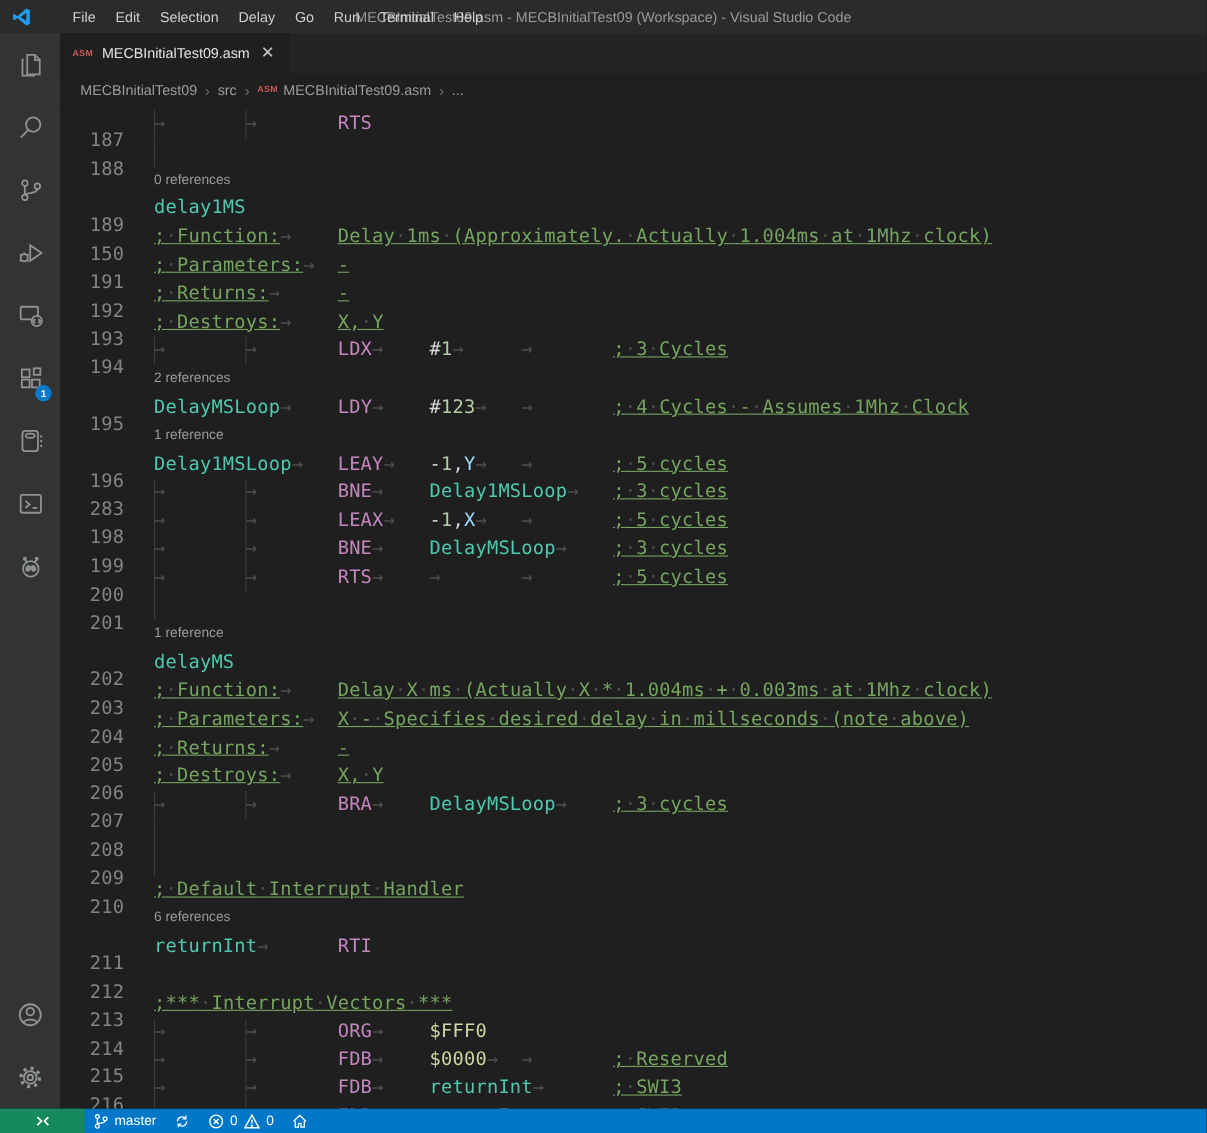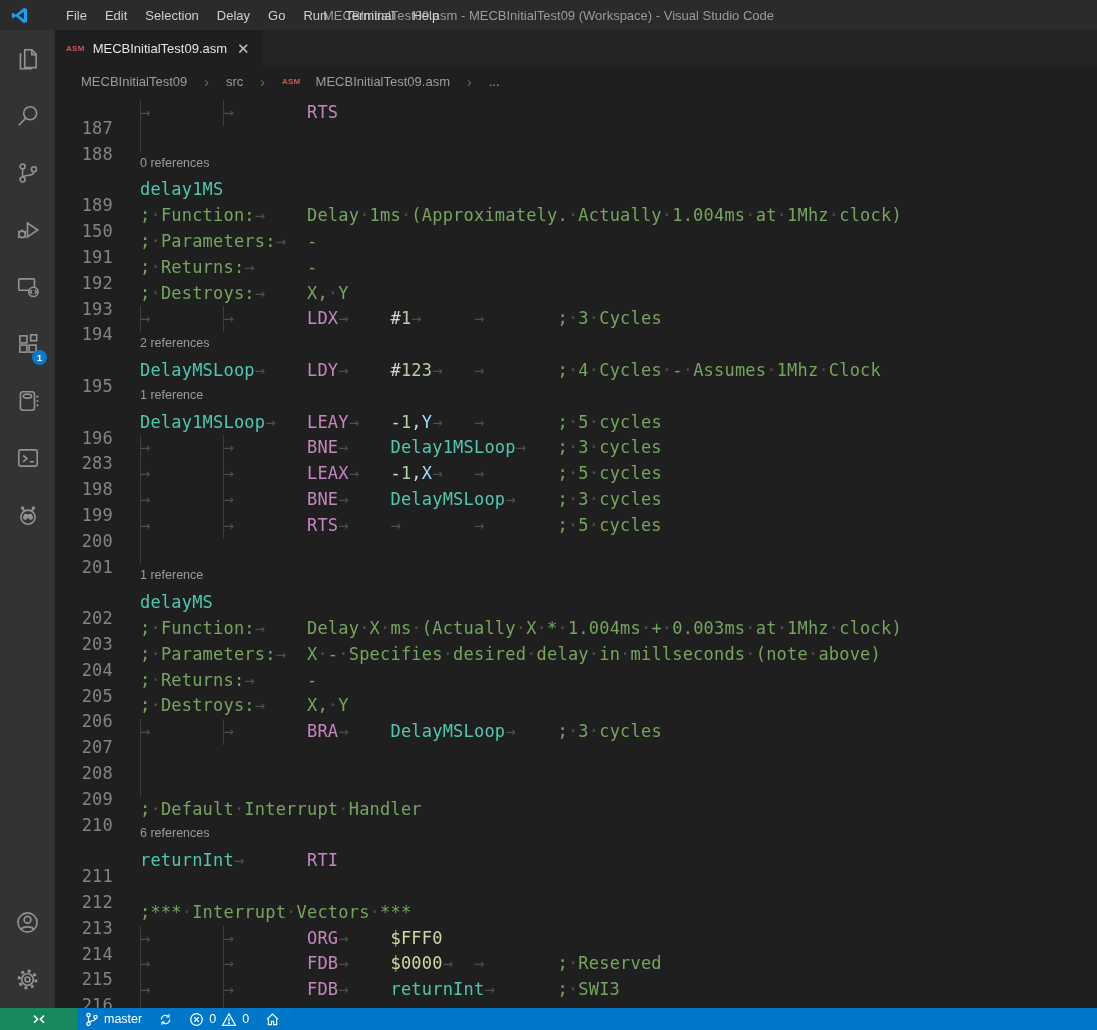--- a/index.html
+++ b/index.html
@@ -30,34 +30,34 @@
   .spacer { flex:1; }
 
   
   .editorcol { flex:1; display:flex; flex-direction:column; min-width:0; }
   .tabstrip { height:37px; background:#242425; display:flex; flex:none; }
   .tab { background:#1f1f1f; display:flex; align-items:center; padding:0 11px; gap:8px; }
   .tab-label { color:#e4e4e4; font-size:13px; }
   .asmbadge { color:#c75a55; font-weight:bold; font-size:8px; letter-spacing:.3px; }
   .close { color:#c5c5c5; font-size:15px; line-height:1; padding:1px 2px; }
   .breadcrumbs { height:29px; background:#1f1f1f; display:flex; align-items:center;
-    padding-left:26px; gap:15px; color:#9d9d9d; font-size:13px; flex:none; }
+    padding-left:18px; gap:5px; color:#9d9d9d; font-size:13px; flex:none; }
   .chev { color:#6d6d6d; font-size:14px; margin:0 2px; }
 
   
   .codearea { flex:1; overflow:hidden; background:#1f1f1f; padding-top:4px;
     font-family:"DejaVu Sans Mono", monospace; font-size:17px; letter-spacing:.2px;
     line-height:25.8px; }
   .row { display:flex; height:25.8px; }
   .ln { width:85px; flex:none; text-align:right; padding-right:27px; color:#848484;margin-top:16px; }
   .ct { white-space:pre; color:#d4d4d4; }
   .tok { display:inline-block; height:25.8px; vertical-align:top; }
   .tok.mn  { color:#c586c0; }
   .tok.lbl { color:#4ec9b0; }
-  .tok.cm  { color:#75a55f; }
+  .tok.cm  { color:#75a55f;text-decoration:underline; }
   .tok.num { color:#b5cea8; }
   .tok.hex { color:#ced9a3; }
   .tok.reg { color:#9cdcfe; }
   .tok.pl  { color:#d6d6d6; }
   .tok.g, .tok.wg { box-shadow:inset 1px 0 0 #3d3d3d; }
   .wsg { color:#4e4e4e; }
   .cl { font-family:"Liberation Sans", sans-serif; font-size:12.5px; letter-spacing:0;
     color:#9a9a9a; display:flex; align-items:flex-end; padding-bottom:1px; cursor:pointer; }
 
   

